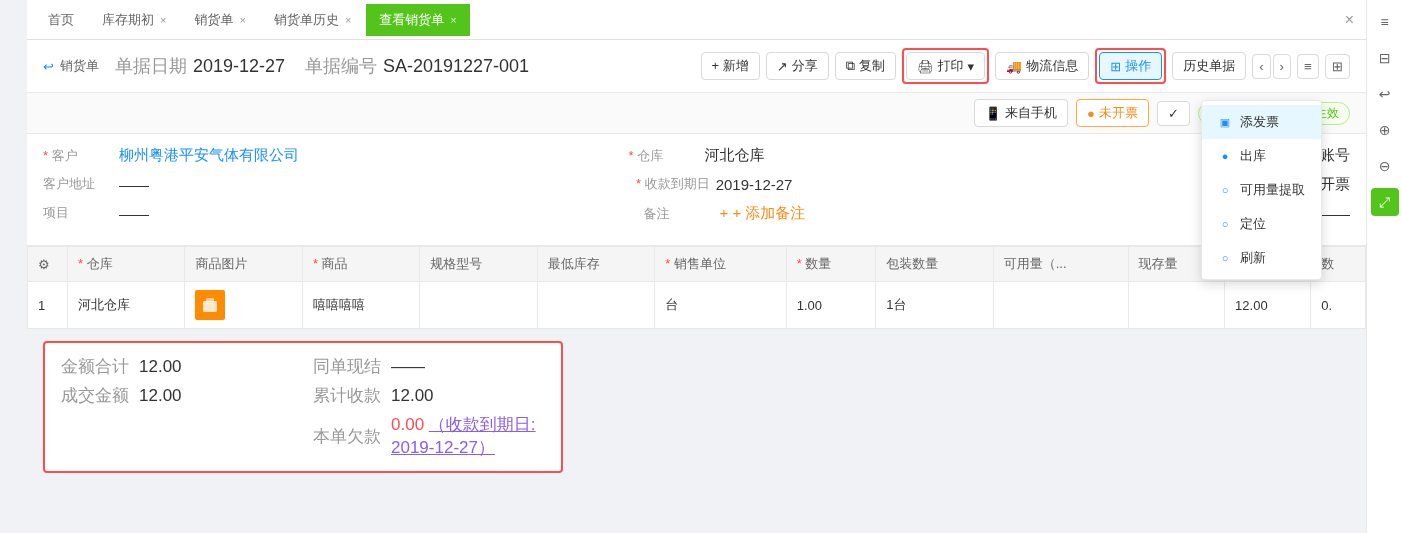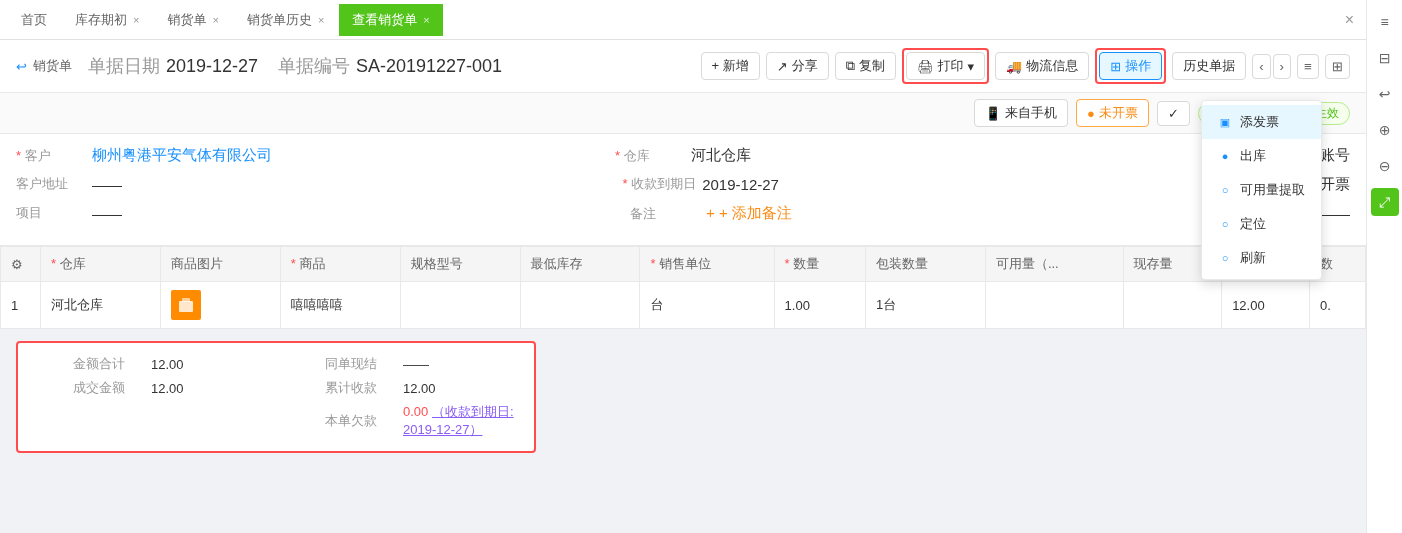--- a/index.html
+++ b/index.html
@@ -81,21 +81,21 @@
     .product-img { width: 30px; height: 30px; background: #ff8c00; border-radius: 2px; display: flex; align-items: center; justify-content: center; }
     .product-img svg { width: 20px; height: 20px; }
 
     
     .payment-box {
       border: 2px solid #ff4d4f; border-radius: 4px; padding: 12px 16px; margin: 12px 16px;
       background: #fff; max-width: 520px;
     }
     .payment-title { font-size: 14px; font-weight: 600; margin-bottom: 10px; color: #333; }
     .payment-grid { display: grid; grid-template-columns: 1fr 1fr; gap: 6px 20px; }
-    .payment-item { display: flex; align-items: center; gap: 8px; font-size: 13px; margin-left: 39px; }
+    .payment-item { display: flex; align-items: center; gap: 8px; font-size: 17px; }
     .payment-label { color: #999; min-width: 70px; }
     .payment-value { color: #333; }
     .payment-value.red { color: #ff4d4f; }
 
     
     .right-sidebar {
       position: fixed; right: 0; top: 0; bottom: 0; width: 36px;
       background: #fff; border-left: 1px solid #e8e8e8;
       display: flex; flex-direction: column; align-items: center; padding: 8px 0; gap: 8px;
     }
@@ -113,21 +113,21 @@
       cursor: pointer; font-size: 13px; color: #333;
     }
     .dropdown-item .item-icon { width: 14px; height: 14px; display: flex; align-items: center; justify-content: center; font-size: 11px; }
     .dropdown-item.active-item { background: #e6f7ff; }
 
     
     .print-highlight { border: 2px solid #ff4d4f; border-radius: 4px; padding: 2px; }
     .op-highlight { border: 2px solid #ff4d4f; border-radius: 4px; padding: 2px; }
 
     .layout-wrapper { display: flex; }
-    .main-area { flex: 1; margin-right: 36px; }
+    .main-area { flex: 1; margin-right: 36px; padding-left: 27px; }
   </style>
 </head>
 <body>
 
 <div class="layout-wrapper">
   <div class="main-area">
 
     <div class="tab-bar">
       <div class="tab">
         <span>首页</span>

